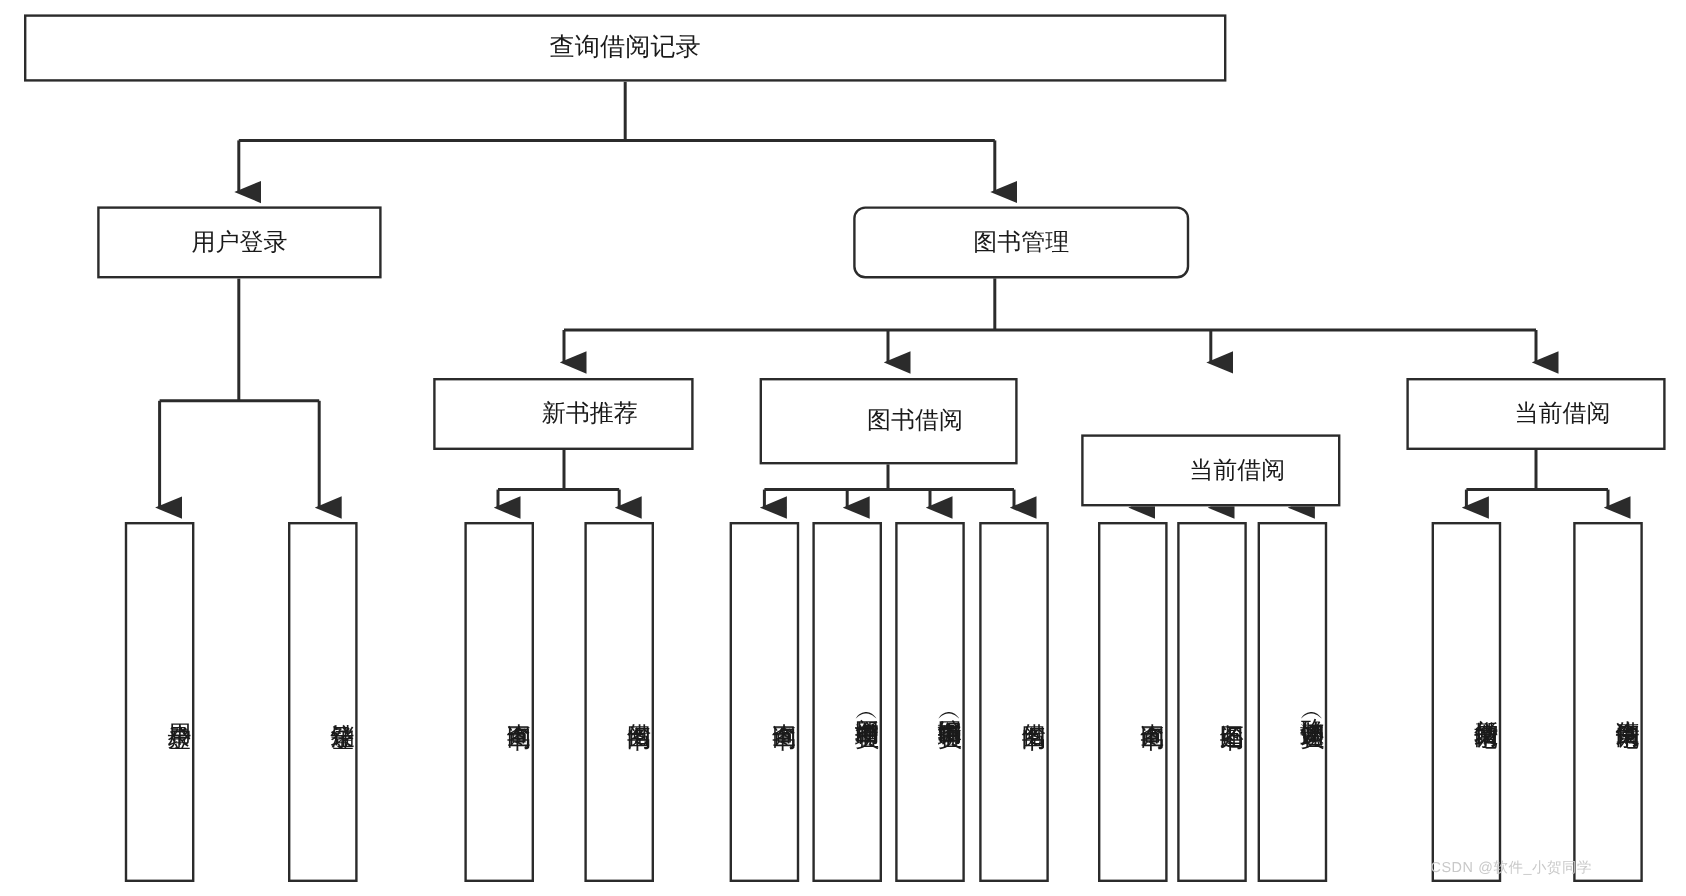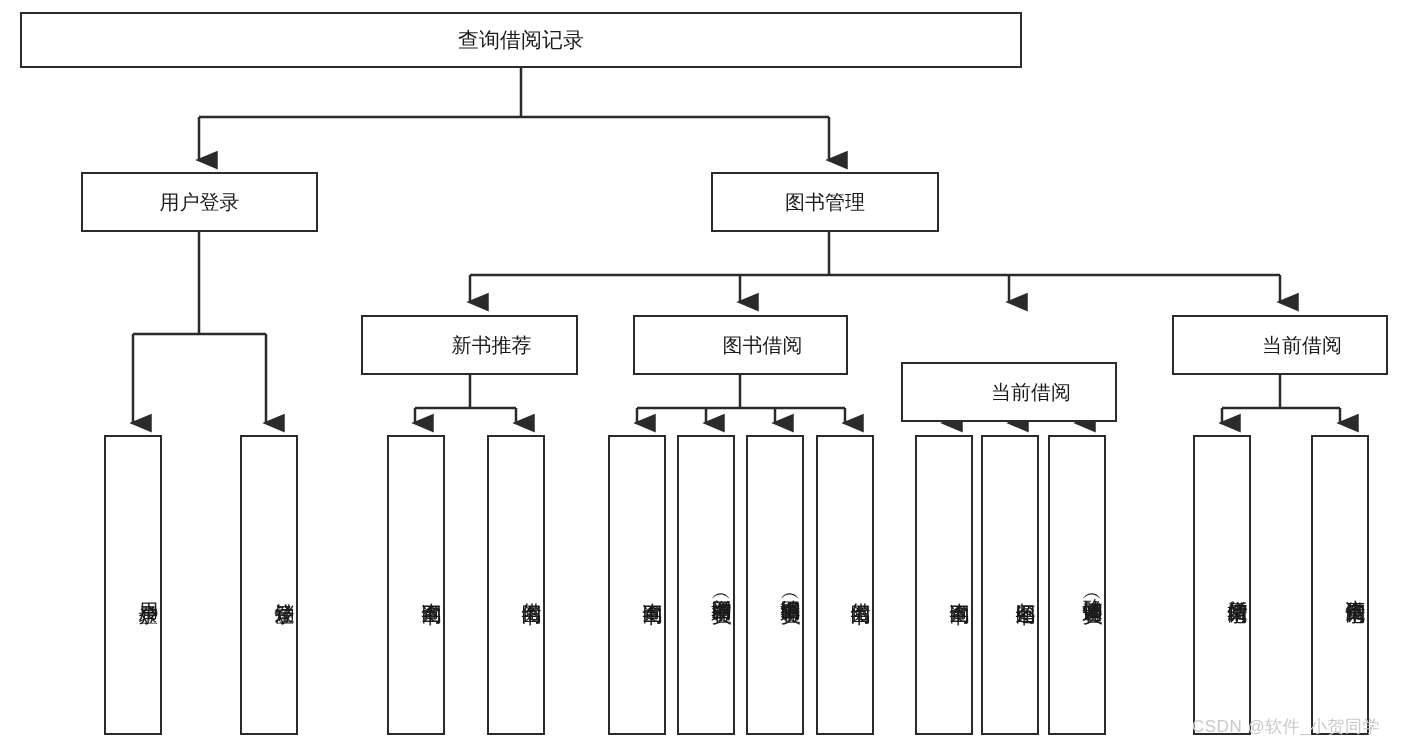--- a/index.html
+++ b/index.html
@@ -55,21 +55,21 @@
     align-items: flex-start;
     justify-content: center;
     padding-top: 8px;
     letter-spacing: 1px;
   }
   .node.leaf.tall {
     padding-top: 4px;
   }
   .watermark {
     position: absolute;
-    font-size: 17px;
+    font-size: 12px;
     color: #c9c9c9;
     white-space: nowrap;
     letter-spacing: 0.5px;
   }
 </style>
 </head>
 <body>
 
 <div id="canvas">
 
@@ -123,25 +123,25 @@
       <path d="M 1222 408 L 1340 408"></path>
       <path d="M 1222 408 L 1222 423" marker-end="url(#arrow)"></path>
       <path d="M 1340 408 L 1340 423" marker-end="url(#arrow)"></path>
     </g>
   </svg>
 
   <div class="node root" style="left:20px; top:12px; width:1002px; height:56px;">查询借阅记录</div>
 
   <div class="node lvl2" style="left:81px; top:172px; width:237px; height:60px;">用户登录</div>
 
-  <div class="node lvl2" style="left:711px; top:172px; width:228px; height:60px;">图书管理</div>
+  <div class="node lvl2" style="left:711px; top:172px; width:280px; height:60px;border-radius:10px;">图书管理</div>
 
   <div class="node lvl3" style="left:361px; top:315px; width:217px; height:60px;">新书推荐</div>
 
-  <div class="node lvl3" style="left:633px; top:315px; width:215px; height:60px;">图书借阅</div>
+  <div class="node lvl3" style="left:633px; top:315px; width:215px; height:72px;">图书借阅</div>
 
   <div class="node lvl3" style="left:901px; top:315px; width:216px; height:60px;margin-top:47px;">当前借阅</div>
 
   <div class="node lvl3" style="left:1172px; top:315px; width:216px; height:60px;">当前借阅</div>
 
   <div class="node leaf" style="left:104px; top:435px; width:58px; height:300px;">用户登录</div>
 
   <div class="node leaf" style="left:240px; top:435px; width:58px; height:300px;">注销登录</div>
 
   <div class="node leaf" style="left:387px; top:435px; width:58px; height:300px;">查询图书</div>

